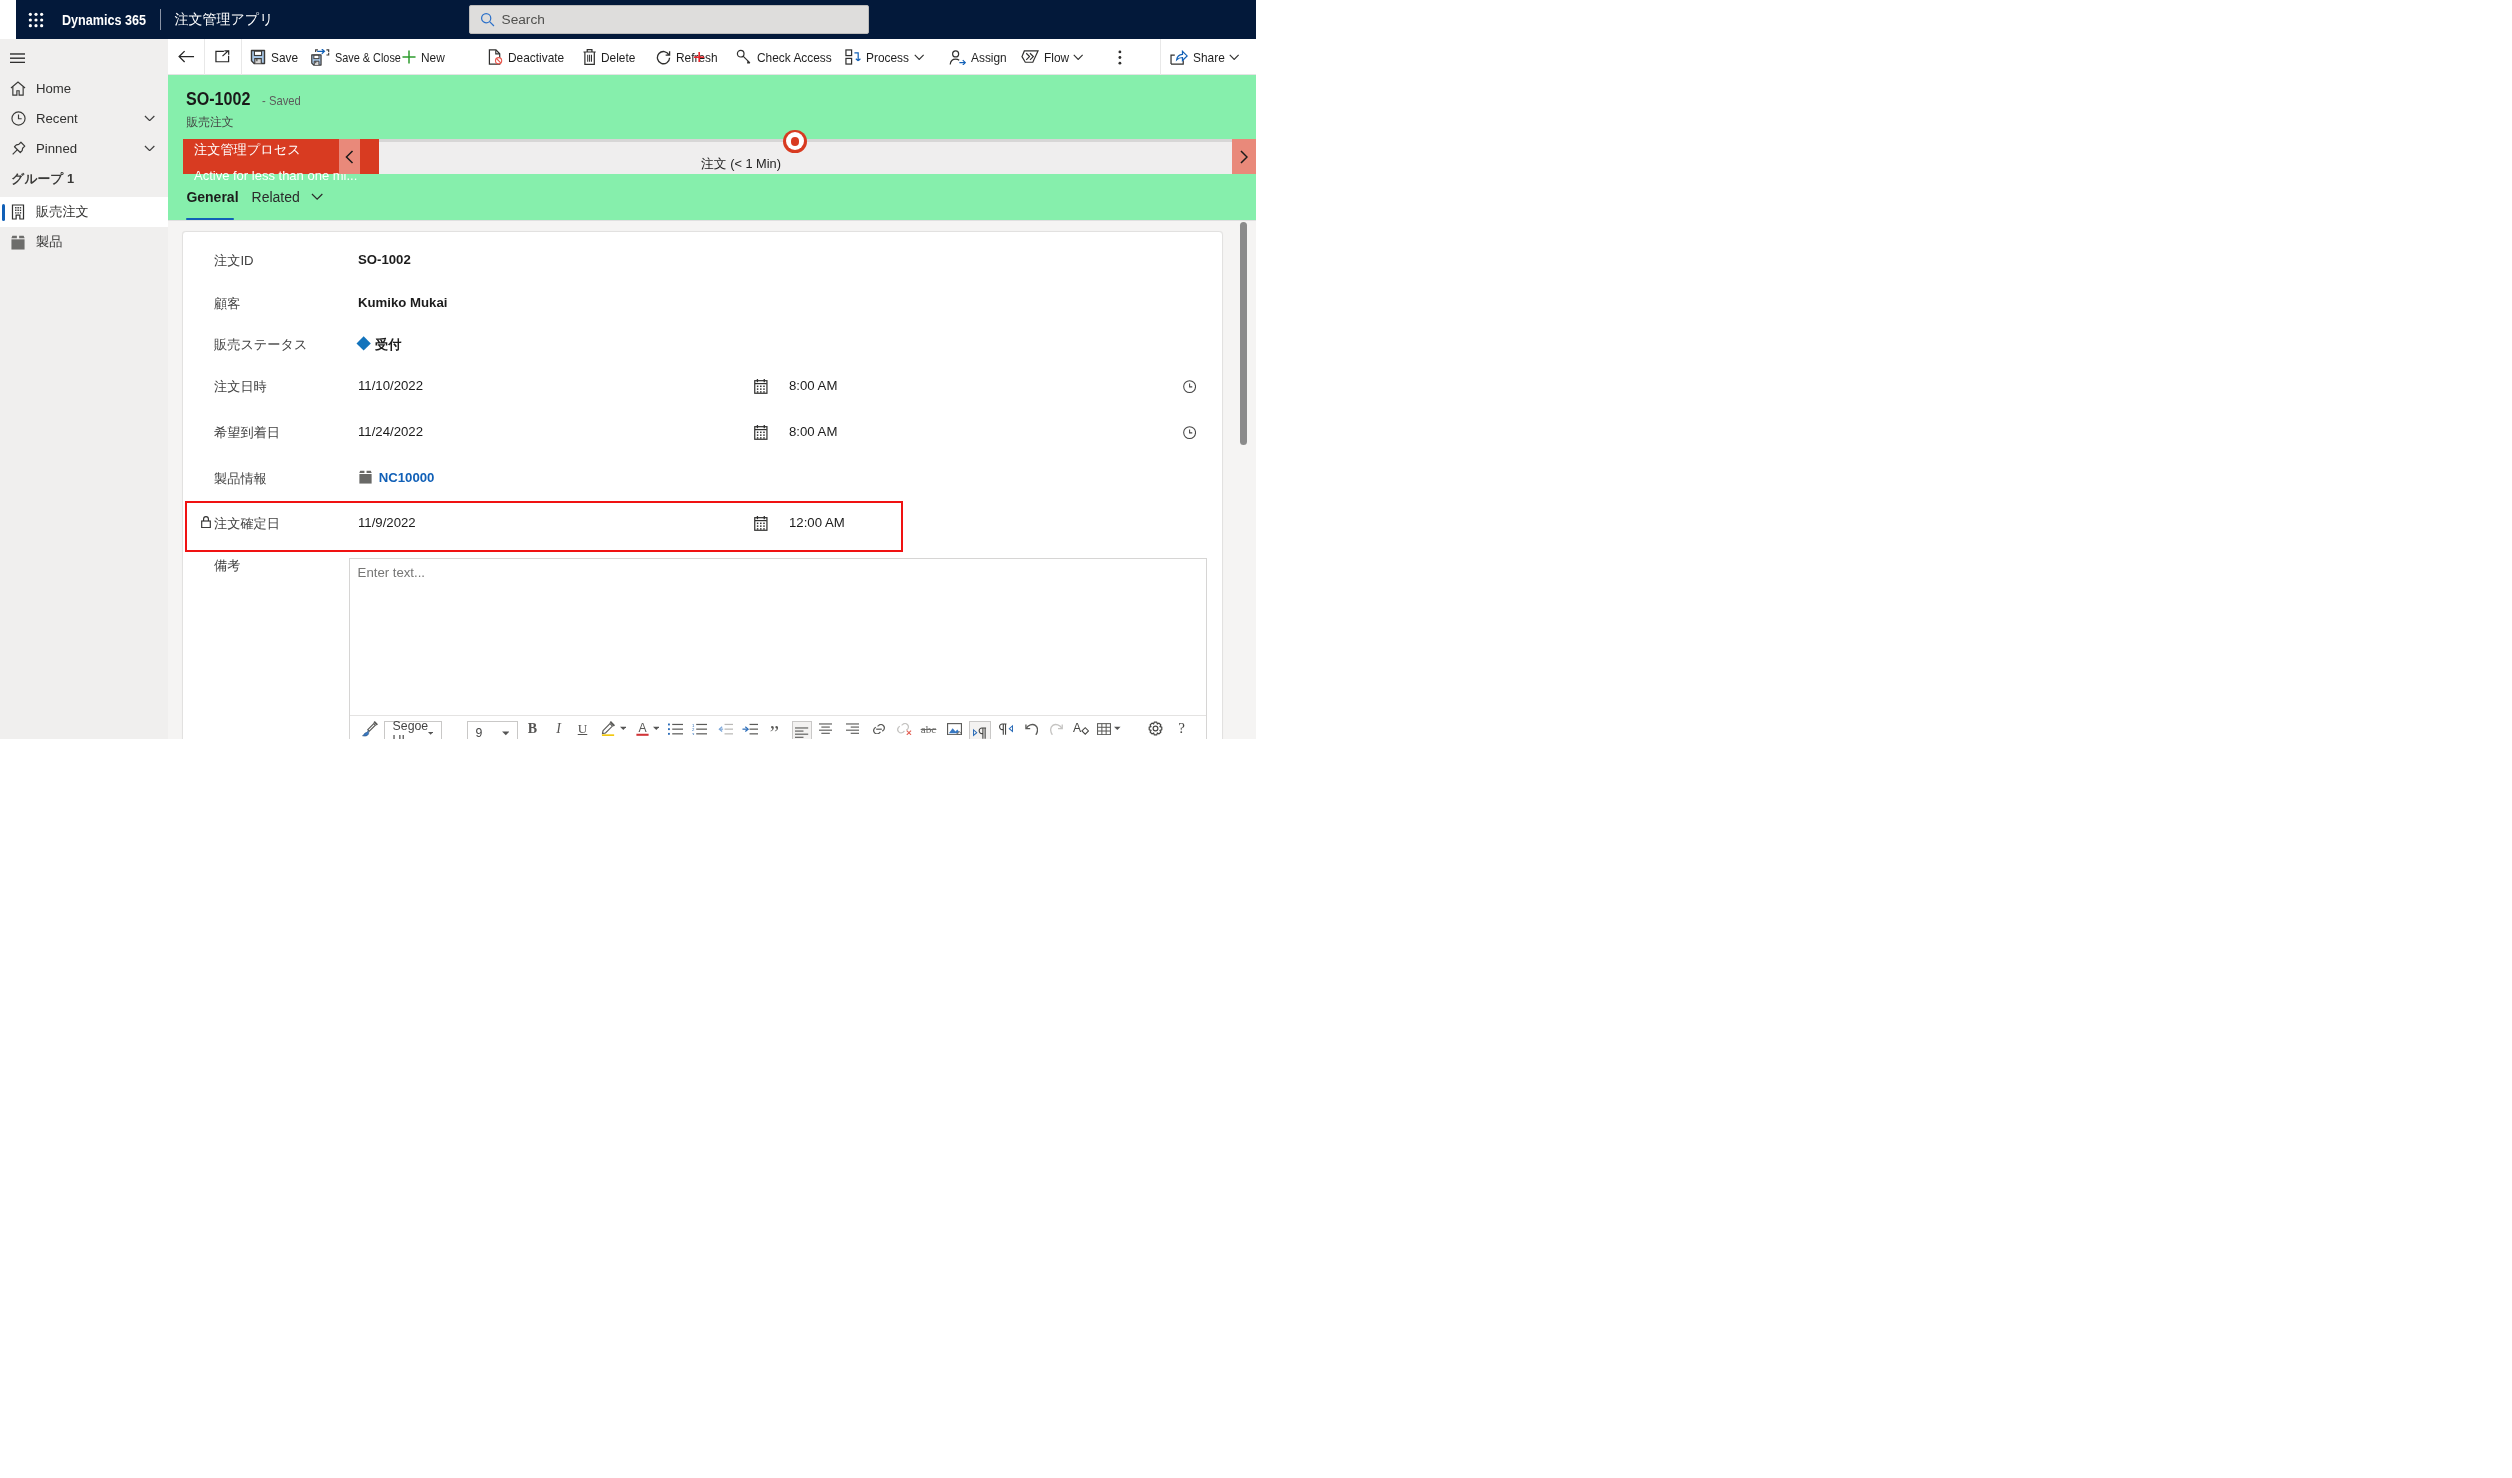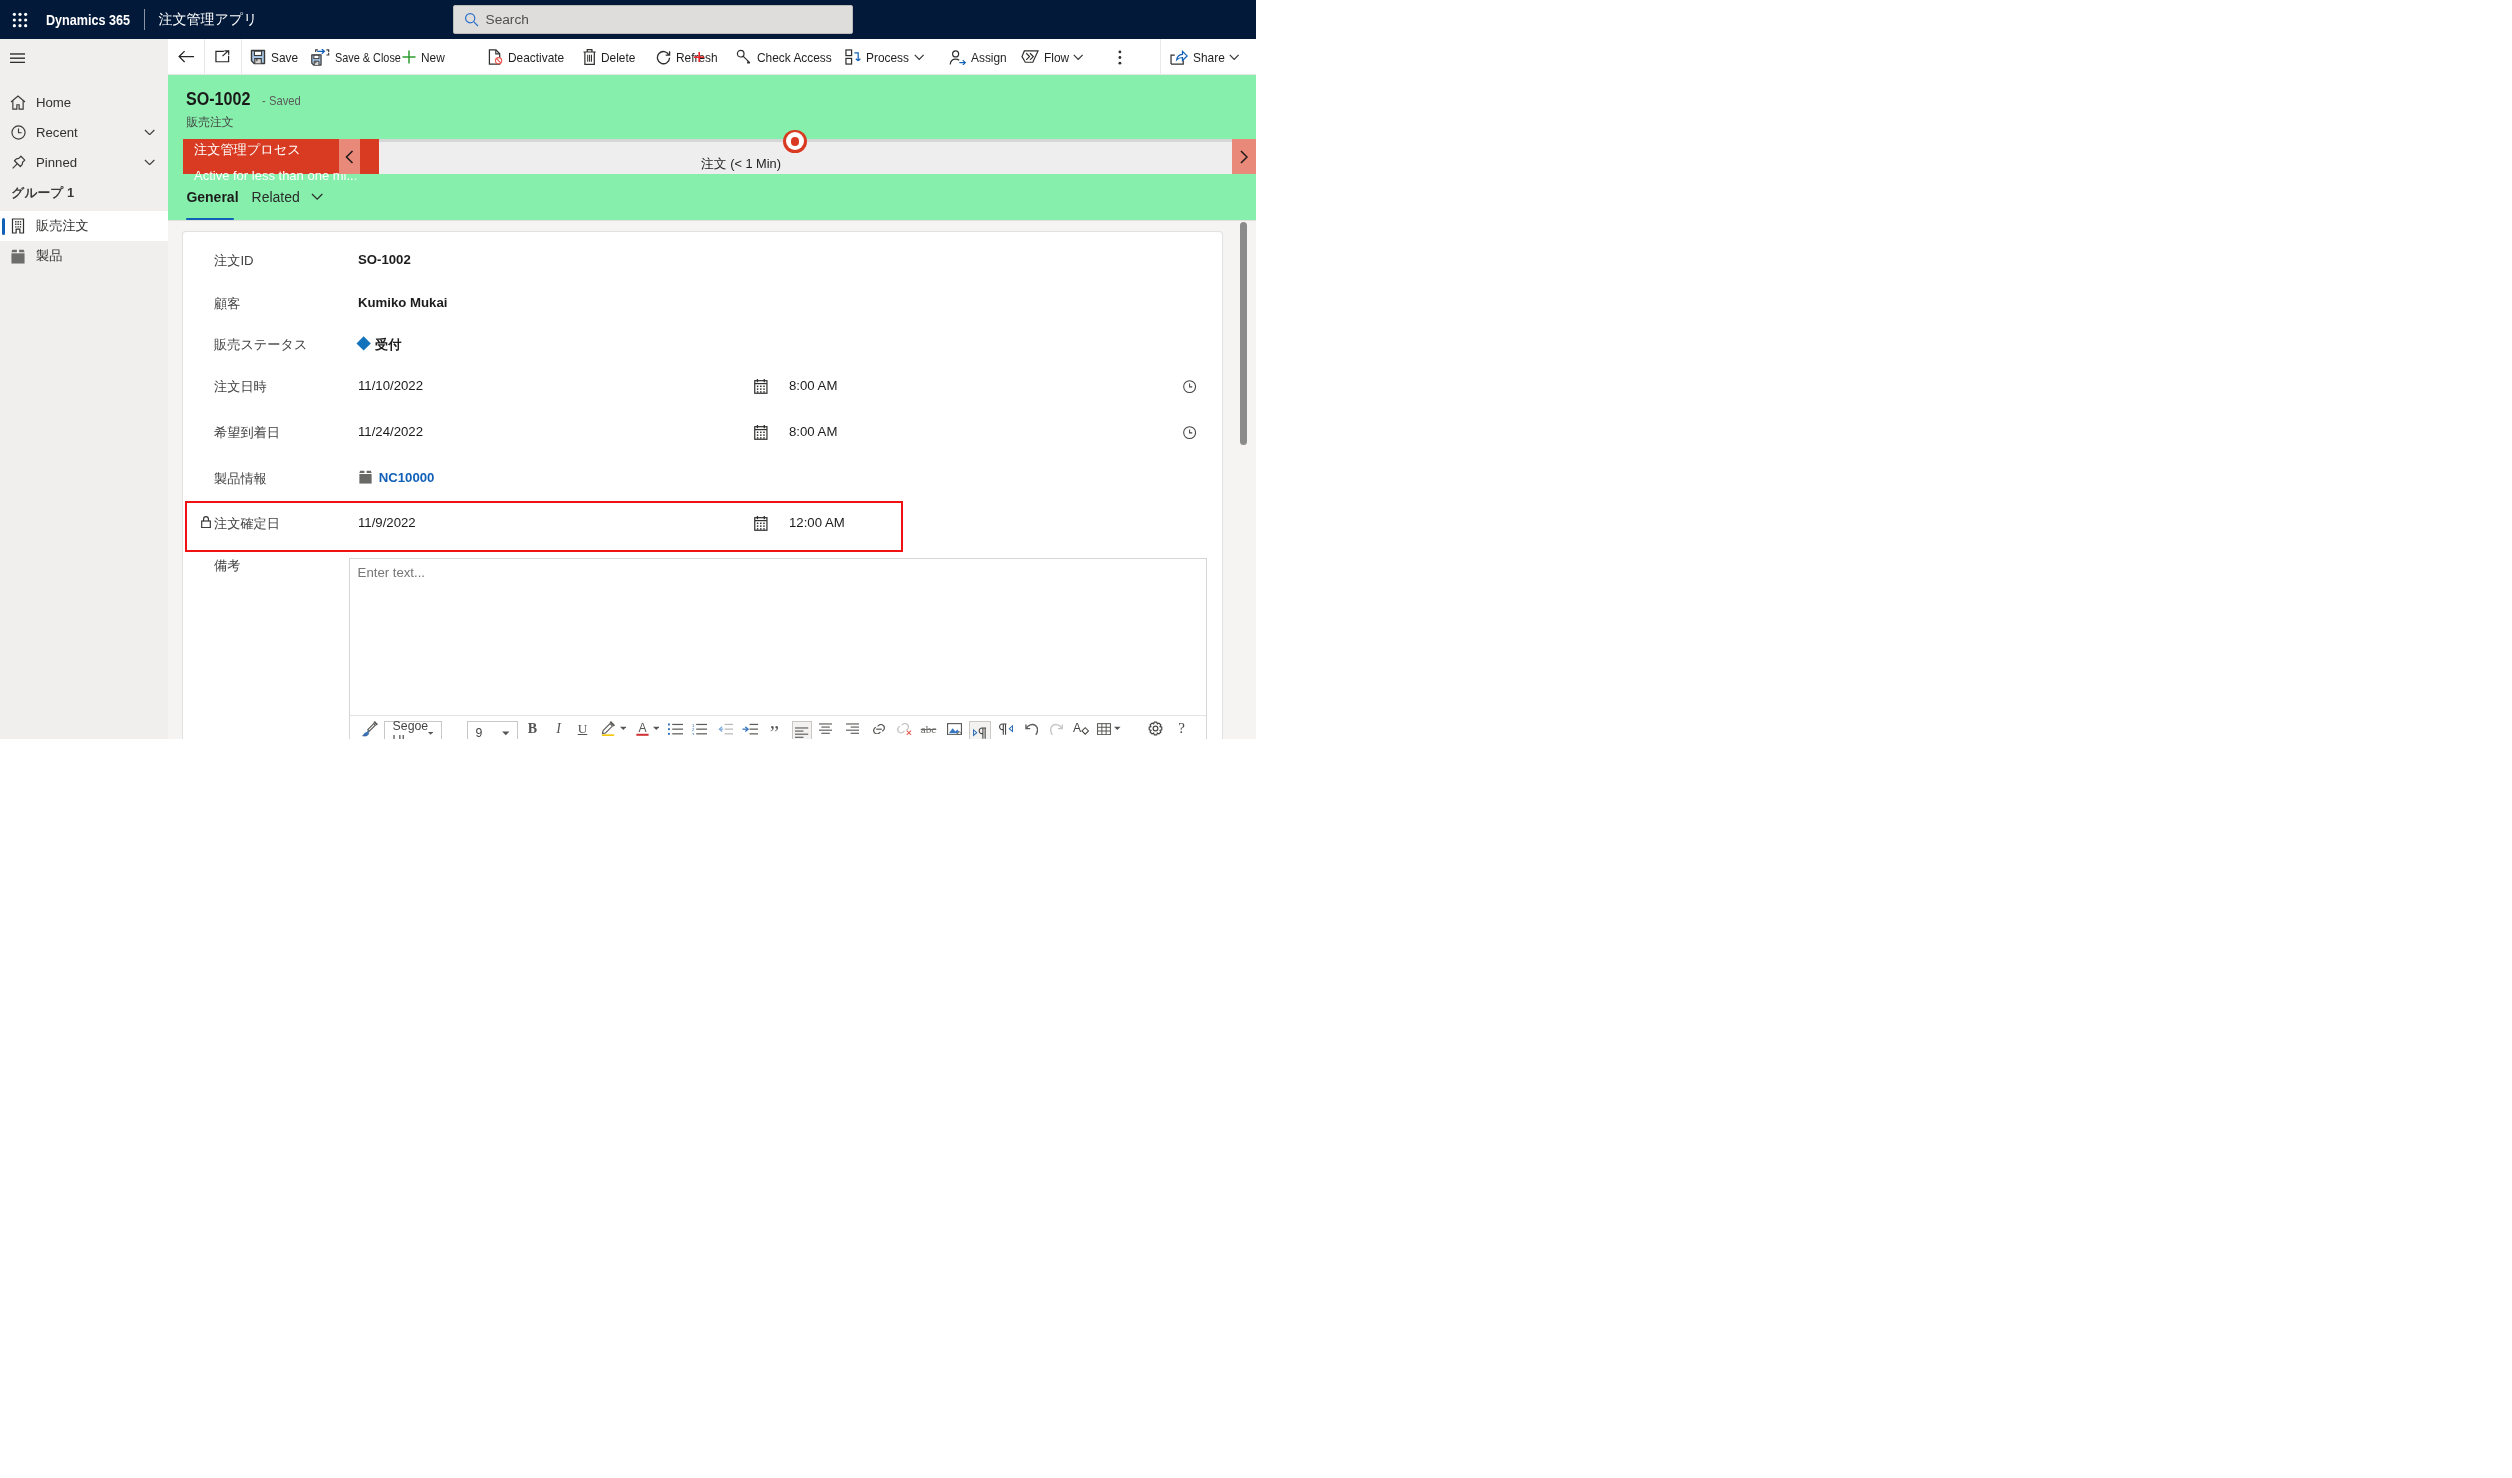--- a/index.html
+++ b/index.html
@@ -1,35 +1,35 @@
 <!DOCTYPE html>
 <html style="font-size:15px"><head>
 <meta charset="utf-8">
 <style>
 * { margin:0; padding:0; box-sizing:border-box; }
 html,body { width:1256px; height:739px; overflow:hidden; }
 body { font-family:"Liberation Sans","DejaVu Sans",sans-serif; background:#fff; position:relative; color:#262626; }
 svg { display:block; }
 
 
-.topnav { position:absolute; left:0; top:0; width:1496px; height:39px; background:#03193a; display:flex; align-items:center; }
+.topnav { position:absolute; left:16px; top:0; width:1496px; height:39px; background:#03193a; display:flex; align-items:center; }
 .waffle { width:39px; height:39px; display:flex; align-items:center; justify-content:center; cursor:pointer; }
 .brand { color:#fff; font-weight:bold; font-size:14px; margin-left:6.6px; width:83px; white-space:nowrap; transform:scaleX(.9); transform-origin:0 50%; }
 .nav-divider { width:0.9px; height:21px; background:#8a93a5; margin:0 14px 0 15px; }
 .appname { color:#fff; font-size:14px; }
 .searchbox { position:absolute; left:453px; top:4.7px; width:400px; height:29px; background:#dedddc; border:0.9px solid #bdbcbb; border-radius:1.9px; display:flex; align-items:center; padding-left:9.5px; }
 .searchbox .stext { color:#50504e; font-size:13.7px; margin-left:7px; }
 .navicons { position:absolute; right:5.7px; top:0; height:39px; display:flex; align-items:center; }
 .navico { width:41px; height:39px; display:flex; align-items:center; justify-content:center; cursor:pointer; }
 
 
 .shell { position:absolute; left:0; top:39px; width:1256px; height:700px; display:flex; }
 .sidebar { width:168px; background:#f0efee; height:700px; position:relative; flex:none; }
 .hamburger { position:absolute; left:1.9px; top:3.8px; width:32px; height:30px; display:flex; align-items:center; justify-content:center; cursor:pointer; }
-.snav { position:absolute; left:0; top:48px; width:168px; }
+.snav { position:absolute; left:0; top:34px; width:168px; }
 .sitem { height:30px; display:flex; align-items:center; cursor:pointer; position:relative; }
 .sitem .sico { width:36px; display:flex; justify-content:center; flex:none; }
 .sitem .slbl { font-size:13.2px; color:#313130; }
 .sitem .schev { position:absolute; right:13.2px; }
 .sgroup { height:32px; display:flex; align-items:center; padding-left:11.3px; font-size:12.8px; font-weight:bold; color:#3a3a38; }
 .sitem.entity { height:30px; }
 .sitem.selected { background:#fff; }
 .selpill { position:absolute; left:1.9px; top:6.6px; width:3.3px; height:17px; border-radius:1.9px; background:#1160b7; }
 
 

